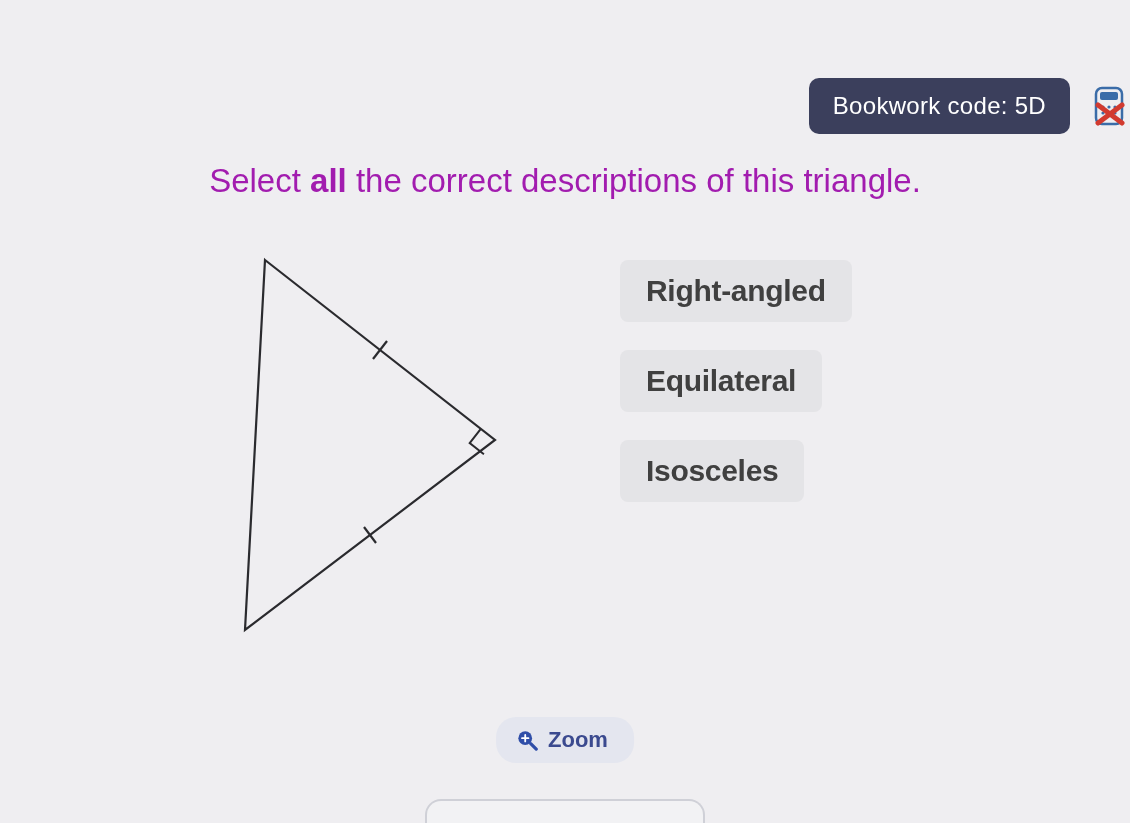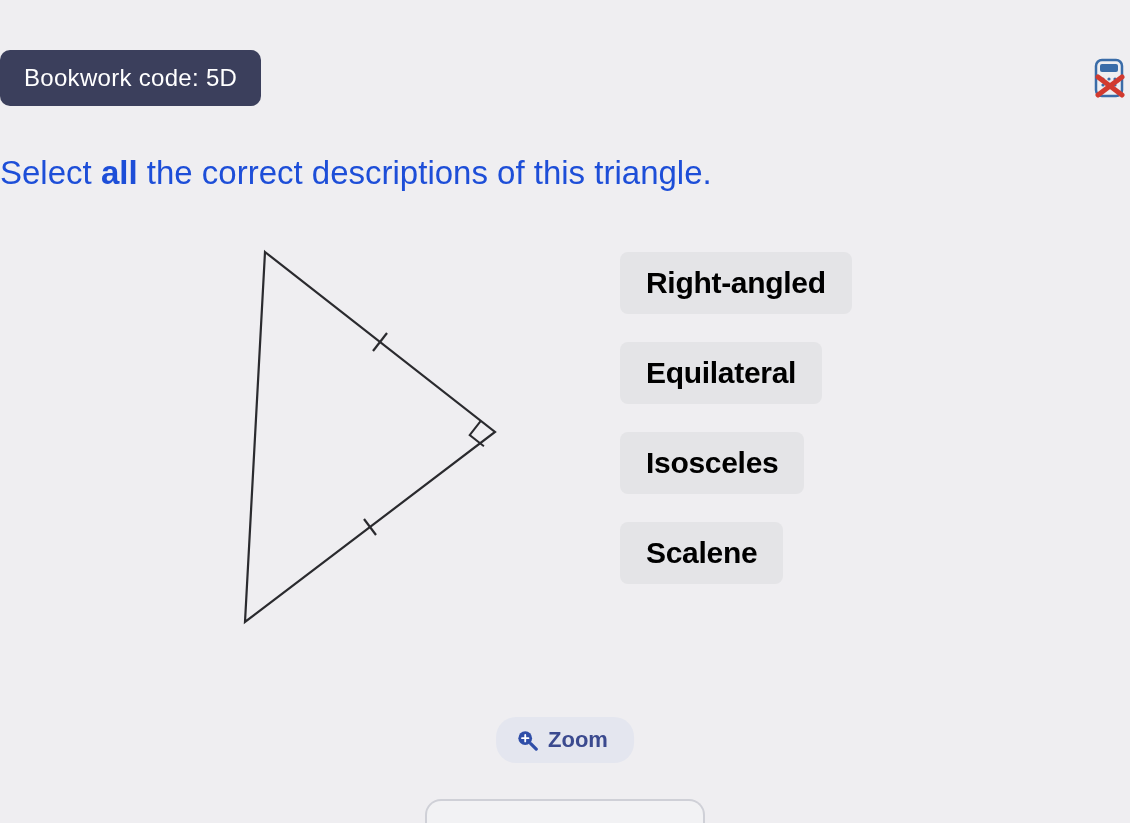--- a/index.html
+++ b/index.html
@@ -7,23 +7,23 @@
       font-family: Arial, Helvetica, sans-serif;
       background: #efeef1;
       width: 1130px;
       height: 823px;
       overflow: hidden;
       position: relative;
     }
     .topbar {
       display: flex;
       align-items: center;
-      justify-content: space-between;
+      justify-content: flex-end;
       gap: 18px;
-      padding-top: 50px;
+      padding-top: 78px;
     }
     .bookwork-badge {
       background: #3b3f5c;
       color: #fff;
       font-size: 24px;
       padding: 14px 24px;
       border-radius: 10px;
       letter-spacing: 0.3px;
     }
     .calc-block {
@@ -37,23 +37,24 @@
       position: relative;
     }
     .calc-text {
       display: flex;
       flex-direction: column;
       font-size: 19px;
       color: #3e4460;
       line-height: 1.2;
     }
     .question {
+      text-align: center;
       font-size: 33px;
-      color: #1d4ed8;
-      margin-top: 48px;
+      color: #a21caf;
+      margin-top: 28px;
       font-weight: 400;
     }
     .question b { font-weight: 700; }
     .content {
       display: flex;
       flex-direction: row;
       margin-top: 50px;
       padding: 0 60px;
       gap: 40px;
       align-items: flex-start;
@@ -73,21 +74,21 @@
       padding-top: 10px;
     }
     .option-btn {
       background: #e4e4e7;
       border: none;
       border-radius: 8px;
       font-family: 'Arial Narrow', 'Helvetica Neue Condensed', Arial, sans-serif;
       font-stretch: condensed;
       font-weight: 700;
       font-size: 30px;
-      color: #000000;
+      color: #404040;
       padding: 14px 26px;
       cursor: pointer;
       letter-spacing: -0.3px;
     }
     .zoom-btn {
       position: absolute;
       left: 50%;
       transform: translateX(-50%);
       bottom: 60px;
       background: #e4e6ef;
@@ -159,21 +160,20 @@
       <line x1="149" y1="277" x2="161" y2="293" stroke="#2a2a2e" stroke-width="2.2"></line>
 
       <polyline points="265.8,178.9 254.7,193.1 268.9,204.2" fill="none" stroke="#2a2a2e" stroke-width="2"></polyline>
     </svg>
   </div>
 
   <div class="options">
     <button class="option-btn">Right-angled</button>
     <button class="option-btn">Equilateral</button>
     <button class="option-btn">Isosceles</button>
-    <button class="option-btn">Scalene</button>
   </div>
 </div>
 
 <button class="zoom-btn">
   <span class="zoom-icon">
     <svg viewBox="0 0 24 24" width="22" height="22">
       <circle cx="10" cy="10" r="7.5" fill="#2f4ea8"></circle>
       <line x1="16" y1="16" x2="22" y2="22" stroke="#2f4ea8" stroke-width="3.5" stroke-linecap="round"></line>
       <line x1="10" y1="6.5" x2="10" y2="13.5" stroke="#fff" stroke-width="2" stroke-linecap="round"></line>
       <line x1="6.5" y1="10" x2="13.5" y2="10" stroke="#fff" stroke-width="2" stroke-linecap="round"></line>

